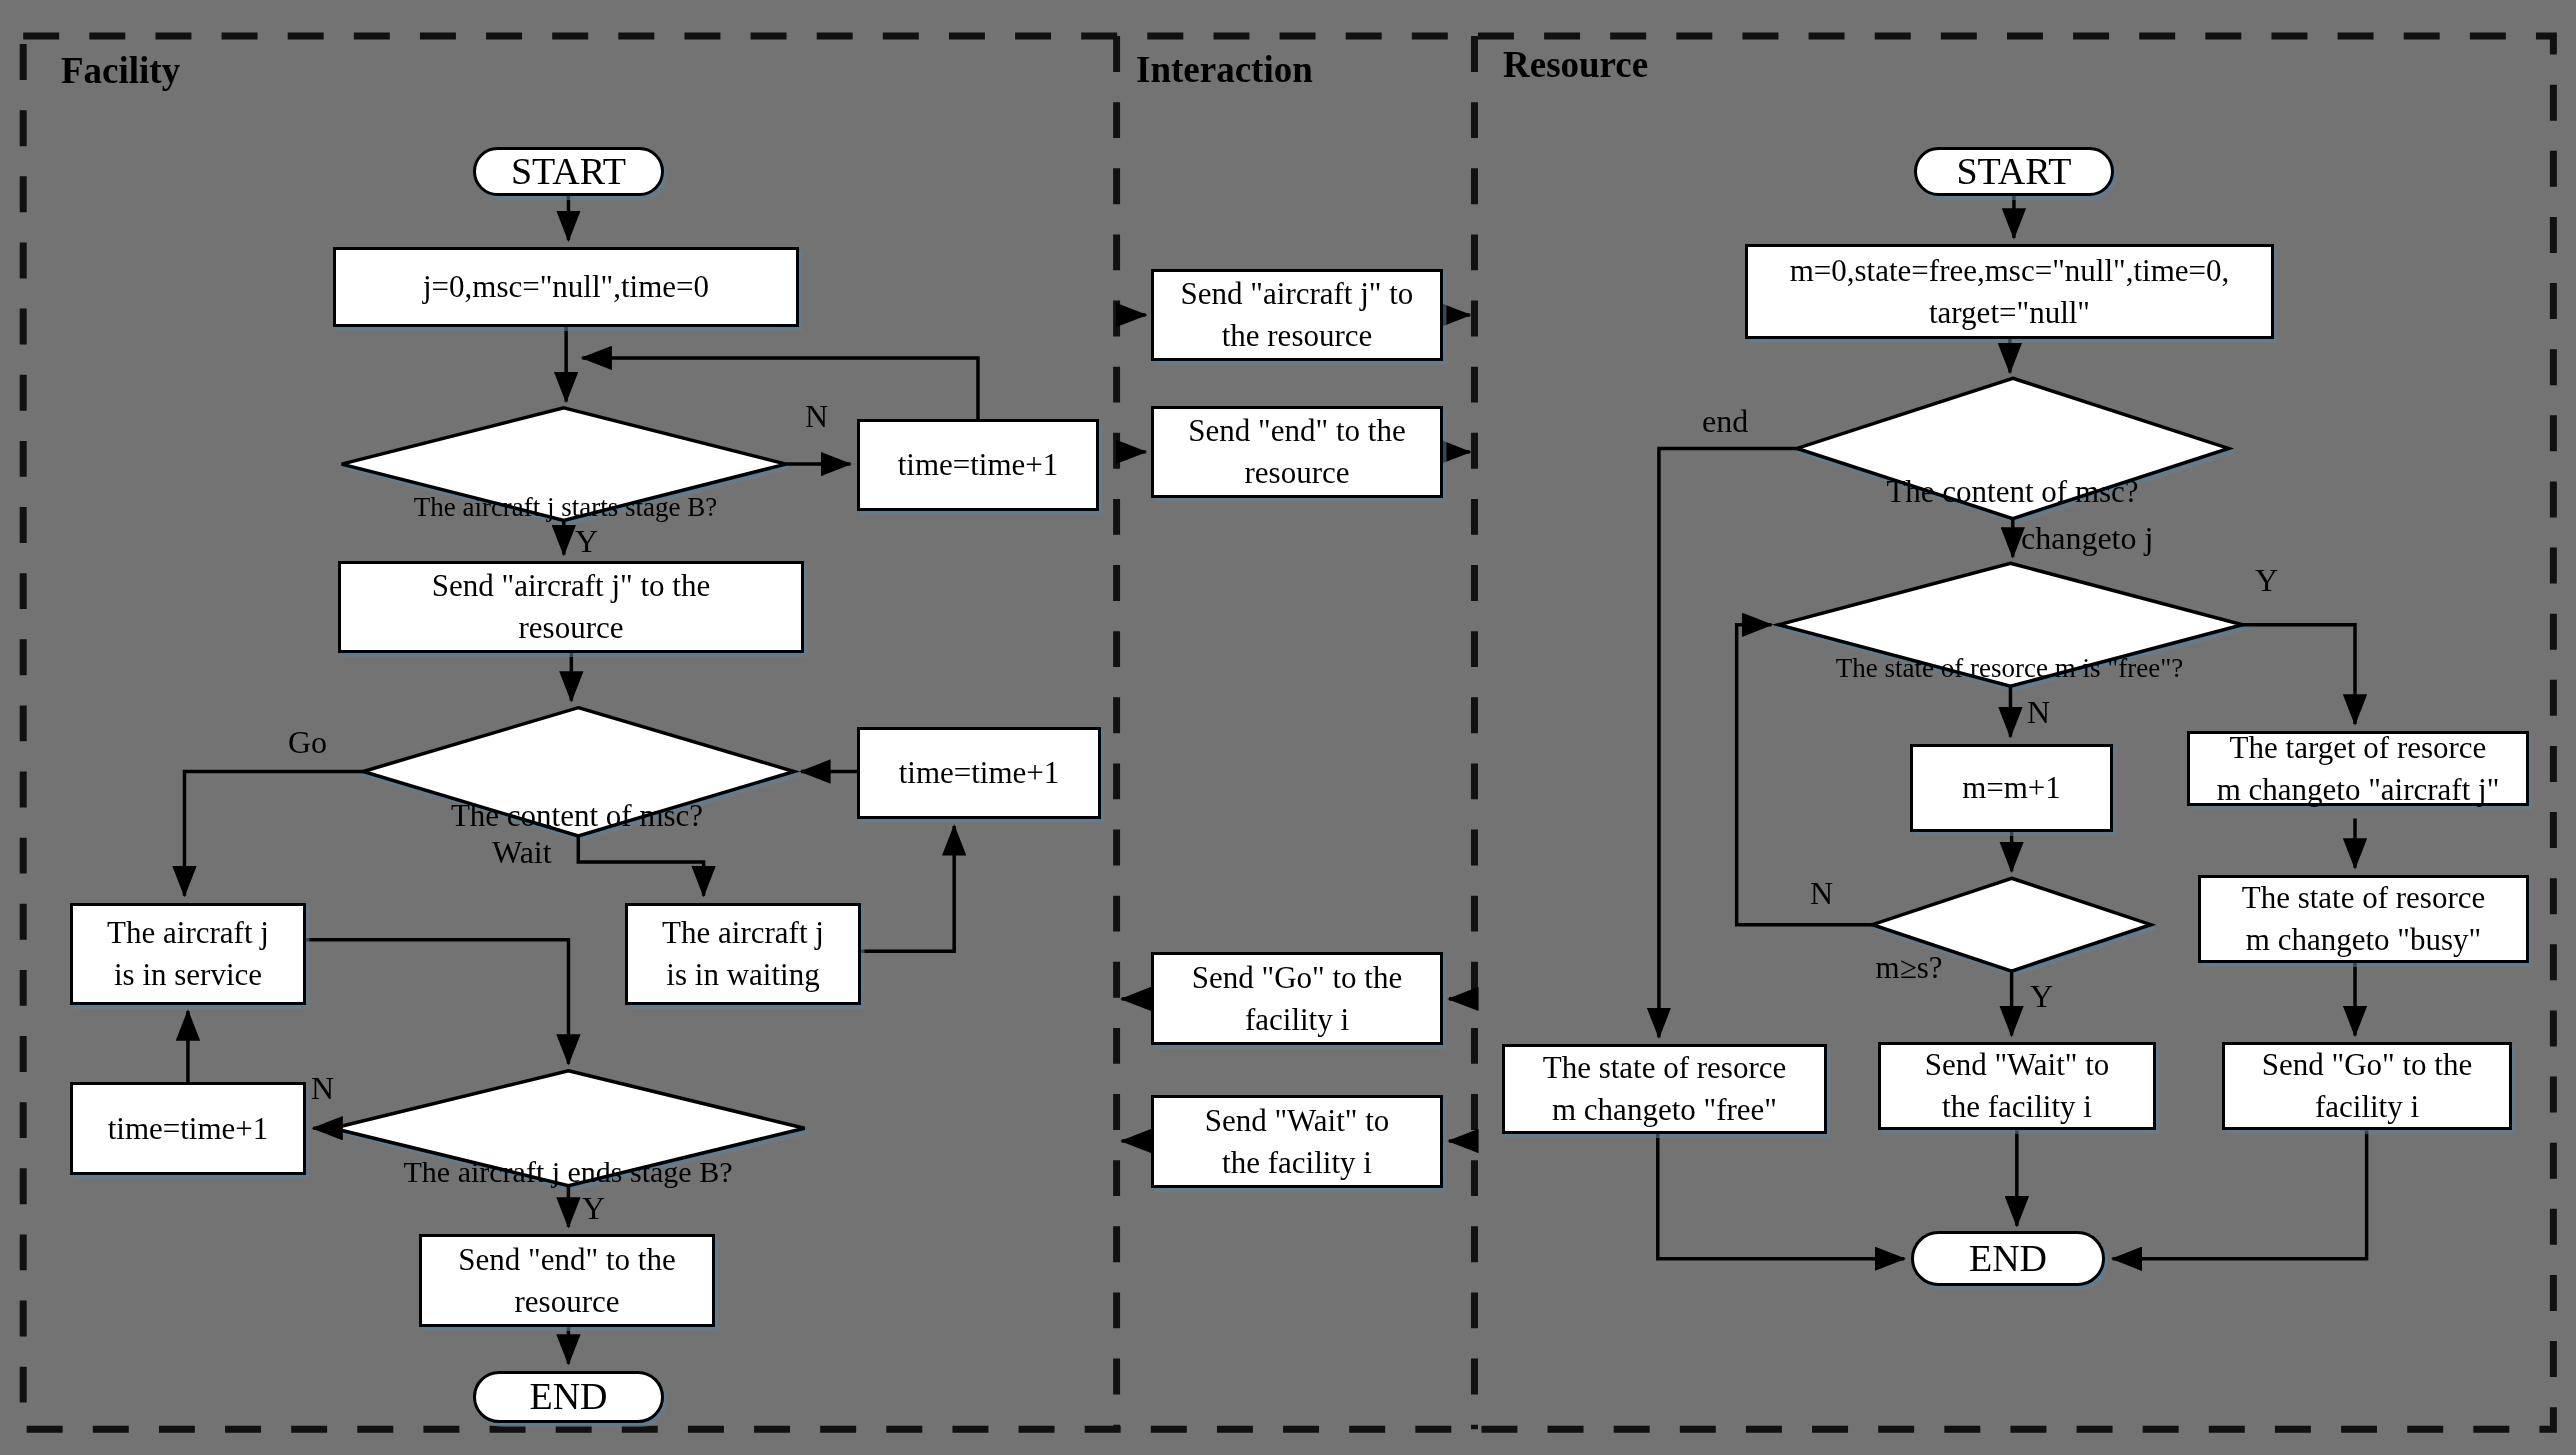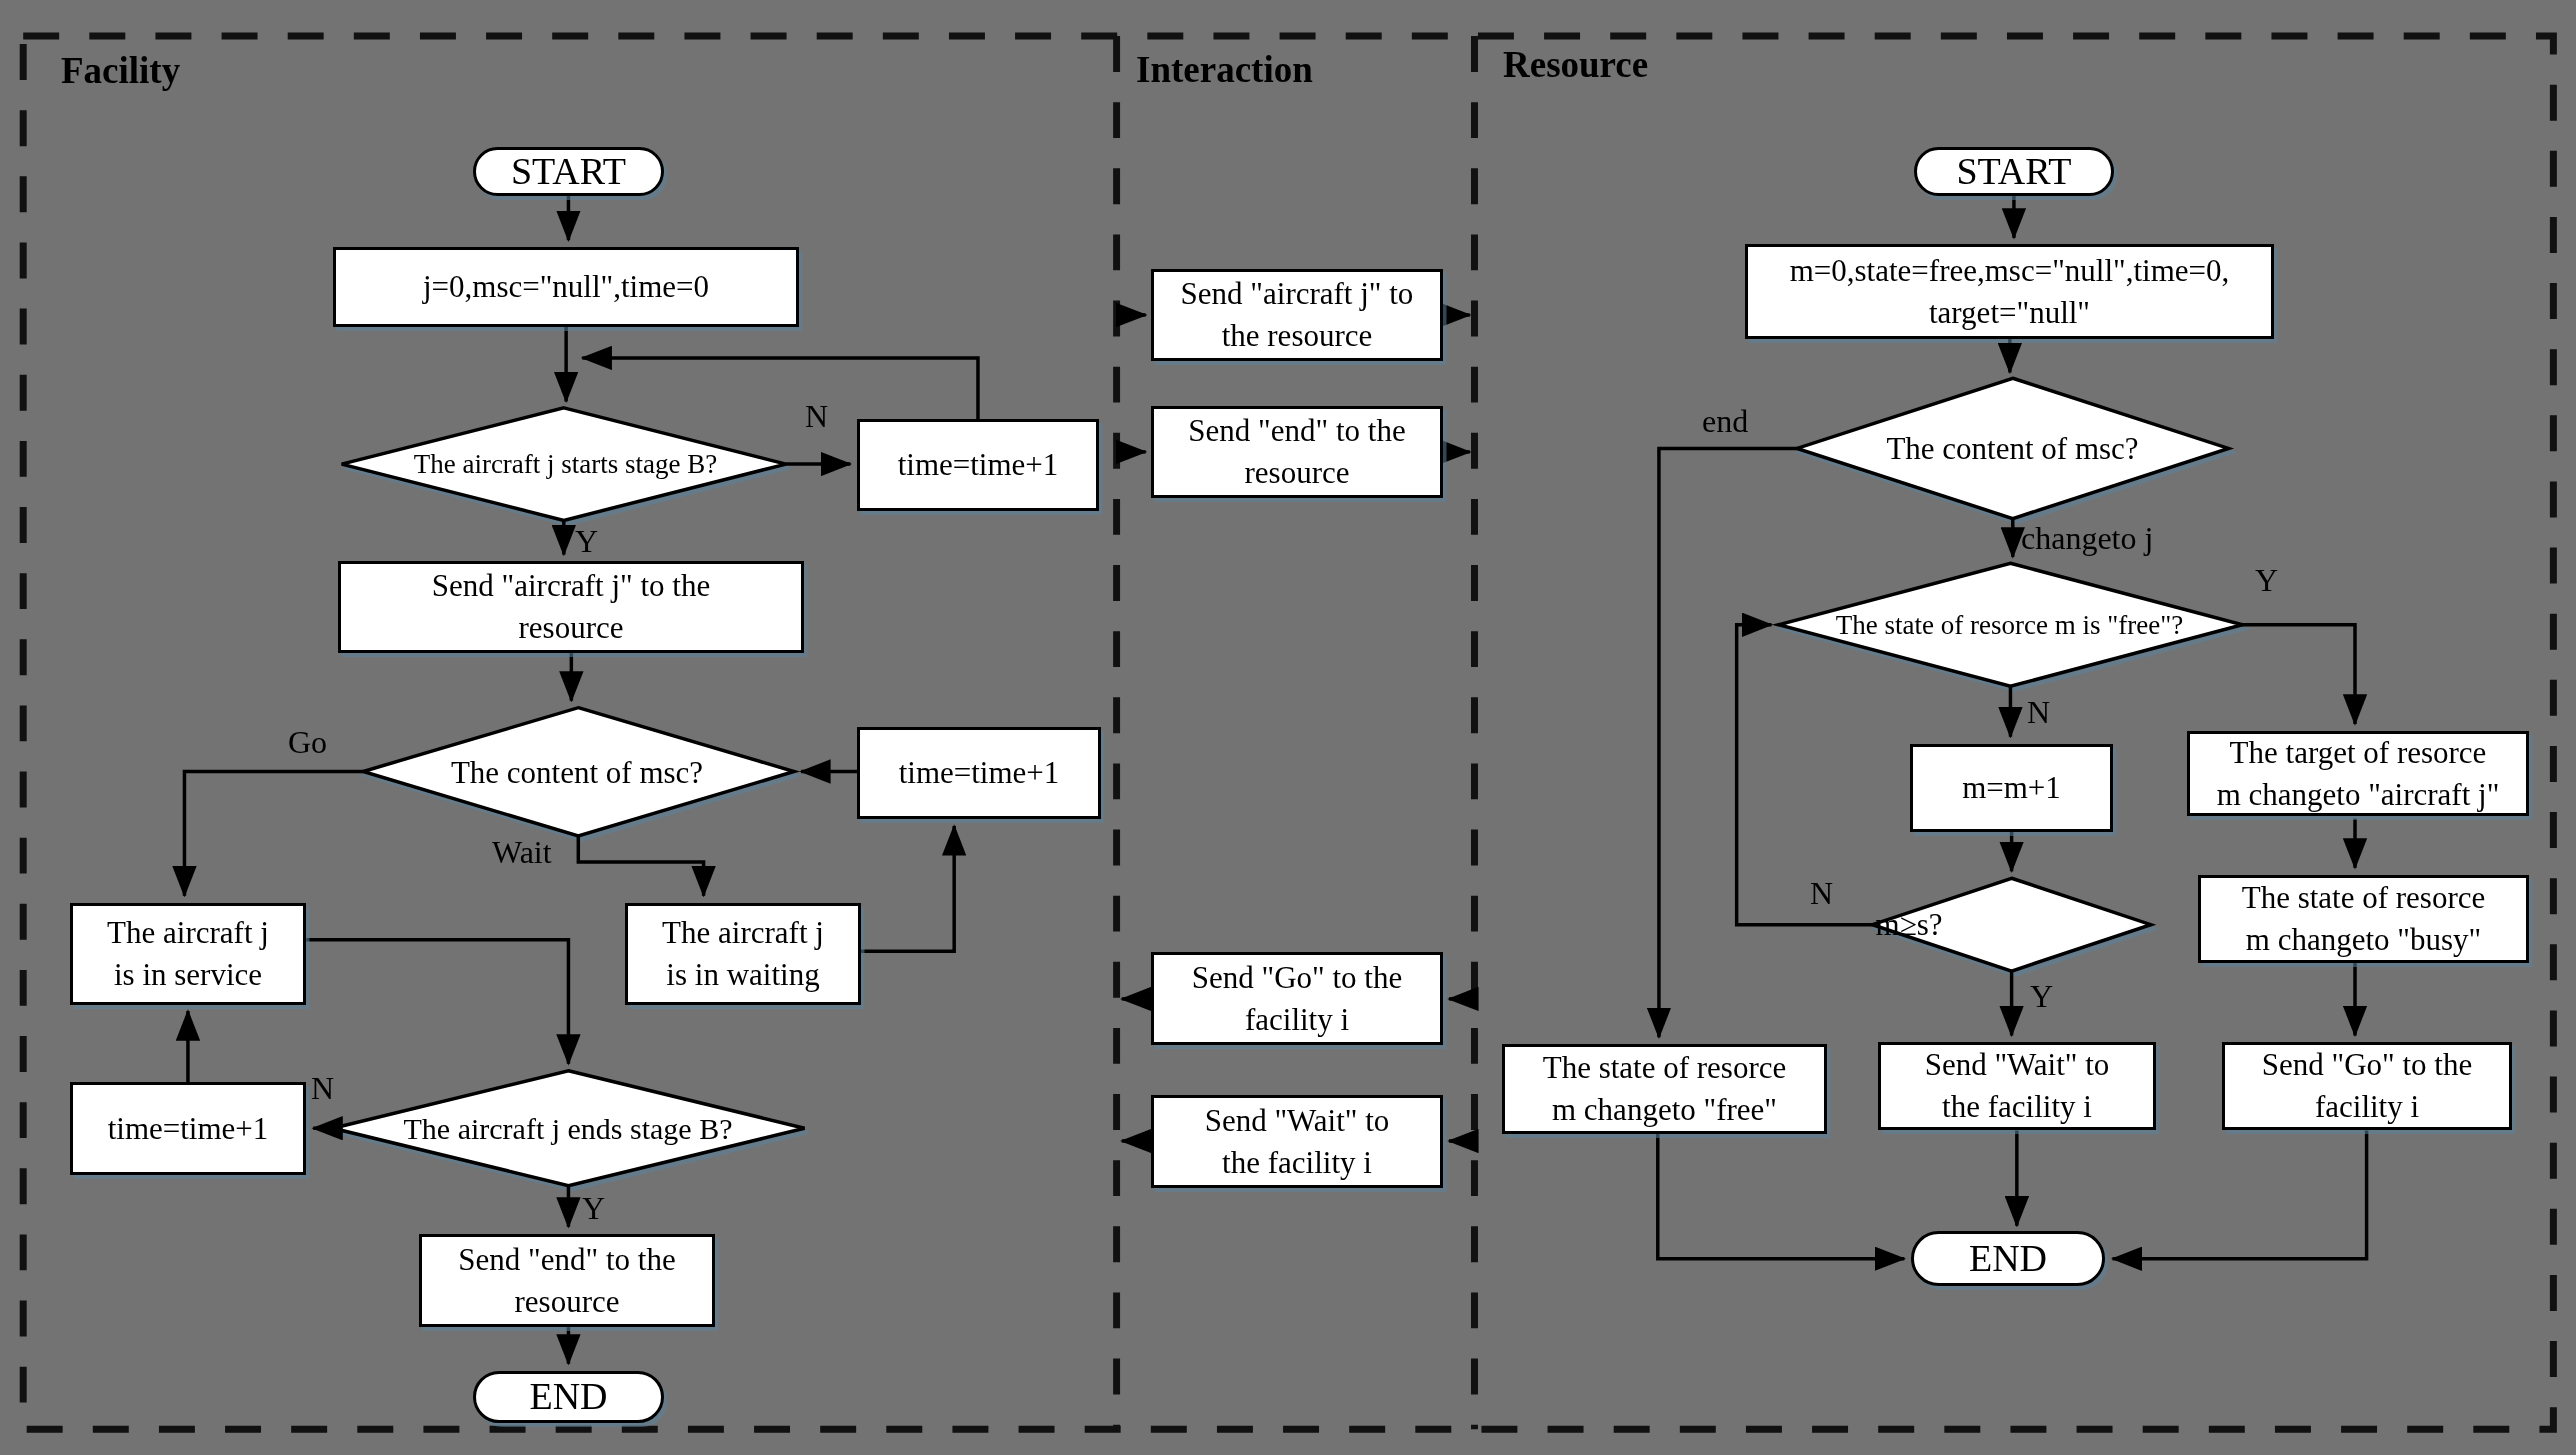--- a/index.html
+++ b/index.html
@@ -22,20 +22,21 @@
     font-size:31px;line-height:1.35;
     white-space:pre-line;
     box-sizing:border-box;
   }
   .rounded{border-radius:28px;font-size:38px;}
   .dtext{
     position:absolute;
     display:flex;align-items:center;justify-content:center;
     text-align:right;font-size:31px;line-height:1.1;
     pointer-events:none;
+    margin-top:43px;
   }
   .lbl{
     position:absolute;
     font-size:32px;line-height:1;
     pointer-events:none;
   }
   .title{
     position:absolute;
     font-size:37px;font-weight:bold;line-height:1;
   }
@@ -151,21 +152,21 @@
   <div class="box" style="left:1151px;top:1095px;width:292px;height:93px;">Send "Wait" to
 the facility i</div>
 
   <div class="box rounded" style="left:1914px;top:147px;width:200px;height:49px;">START</div>
   <div class="box" style="left:1745px;top:244px;width:529px;height:95px;">m=0,state=free,msc="null",time=0,
 target="null"</div>
   <div class="dtext" style="left:1827px;top:423px;width:371px;height:52px;">The content of msc?</div>
   <div class="dtext small" style="left:1792px;top:600px;width:435px;height:52px;">The state of resorce m is "free"?</div>
   <div class="box" style="left:1910px;top:744px;width:203px;height:88px;">m=m+1</div>
   <div class="dtext" style="left:1828px;top:899px;width:162px;height:52px;">m≥s?</div>
-  <div class="box" style="left:2187px;top:731px;width:342px;height:85px;">The target of resorce
+  <div class="box" style="left:2187px;top:731px;width:342px;height:75px;">The target of resorce
 m changeto "aircraft j"</div>
   <div class="box" style="left:2198px;top:875px;width:331px;height:88px;">The state of resorce
 m changeto "busy"</div>
   <div class="box" style="left:1502px;top:1044px;width:325px;height:90px;">The state of resorce
 m changeto "free"</div>
   <div class="box" style="left:1878px;top:1042px;width:278px;height:88px;">Send "Wait" to
 the facility i</div>
   <div class="box" style="left:2222px;top:1042px;width:290px;height:88px;">Send "Go" to the
 facility i</div>
   <div class="box rounded" style="left:1911px;top:1231px;width:194px;height:55px;">END</div>

